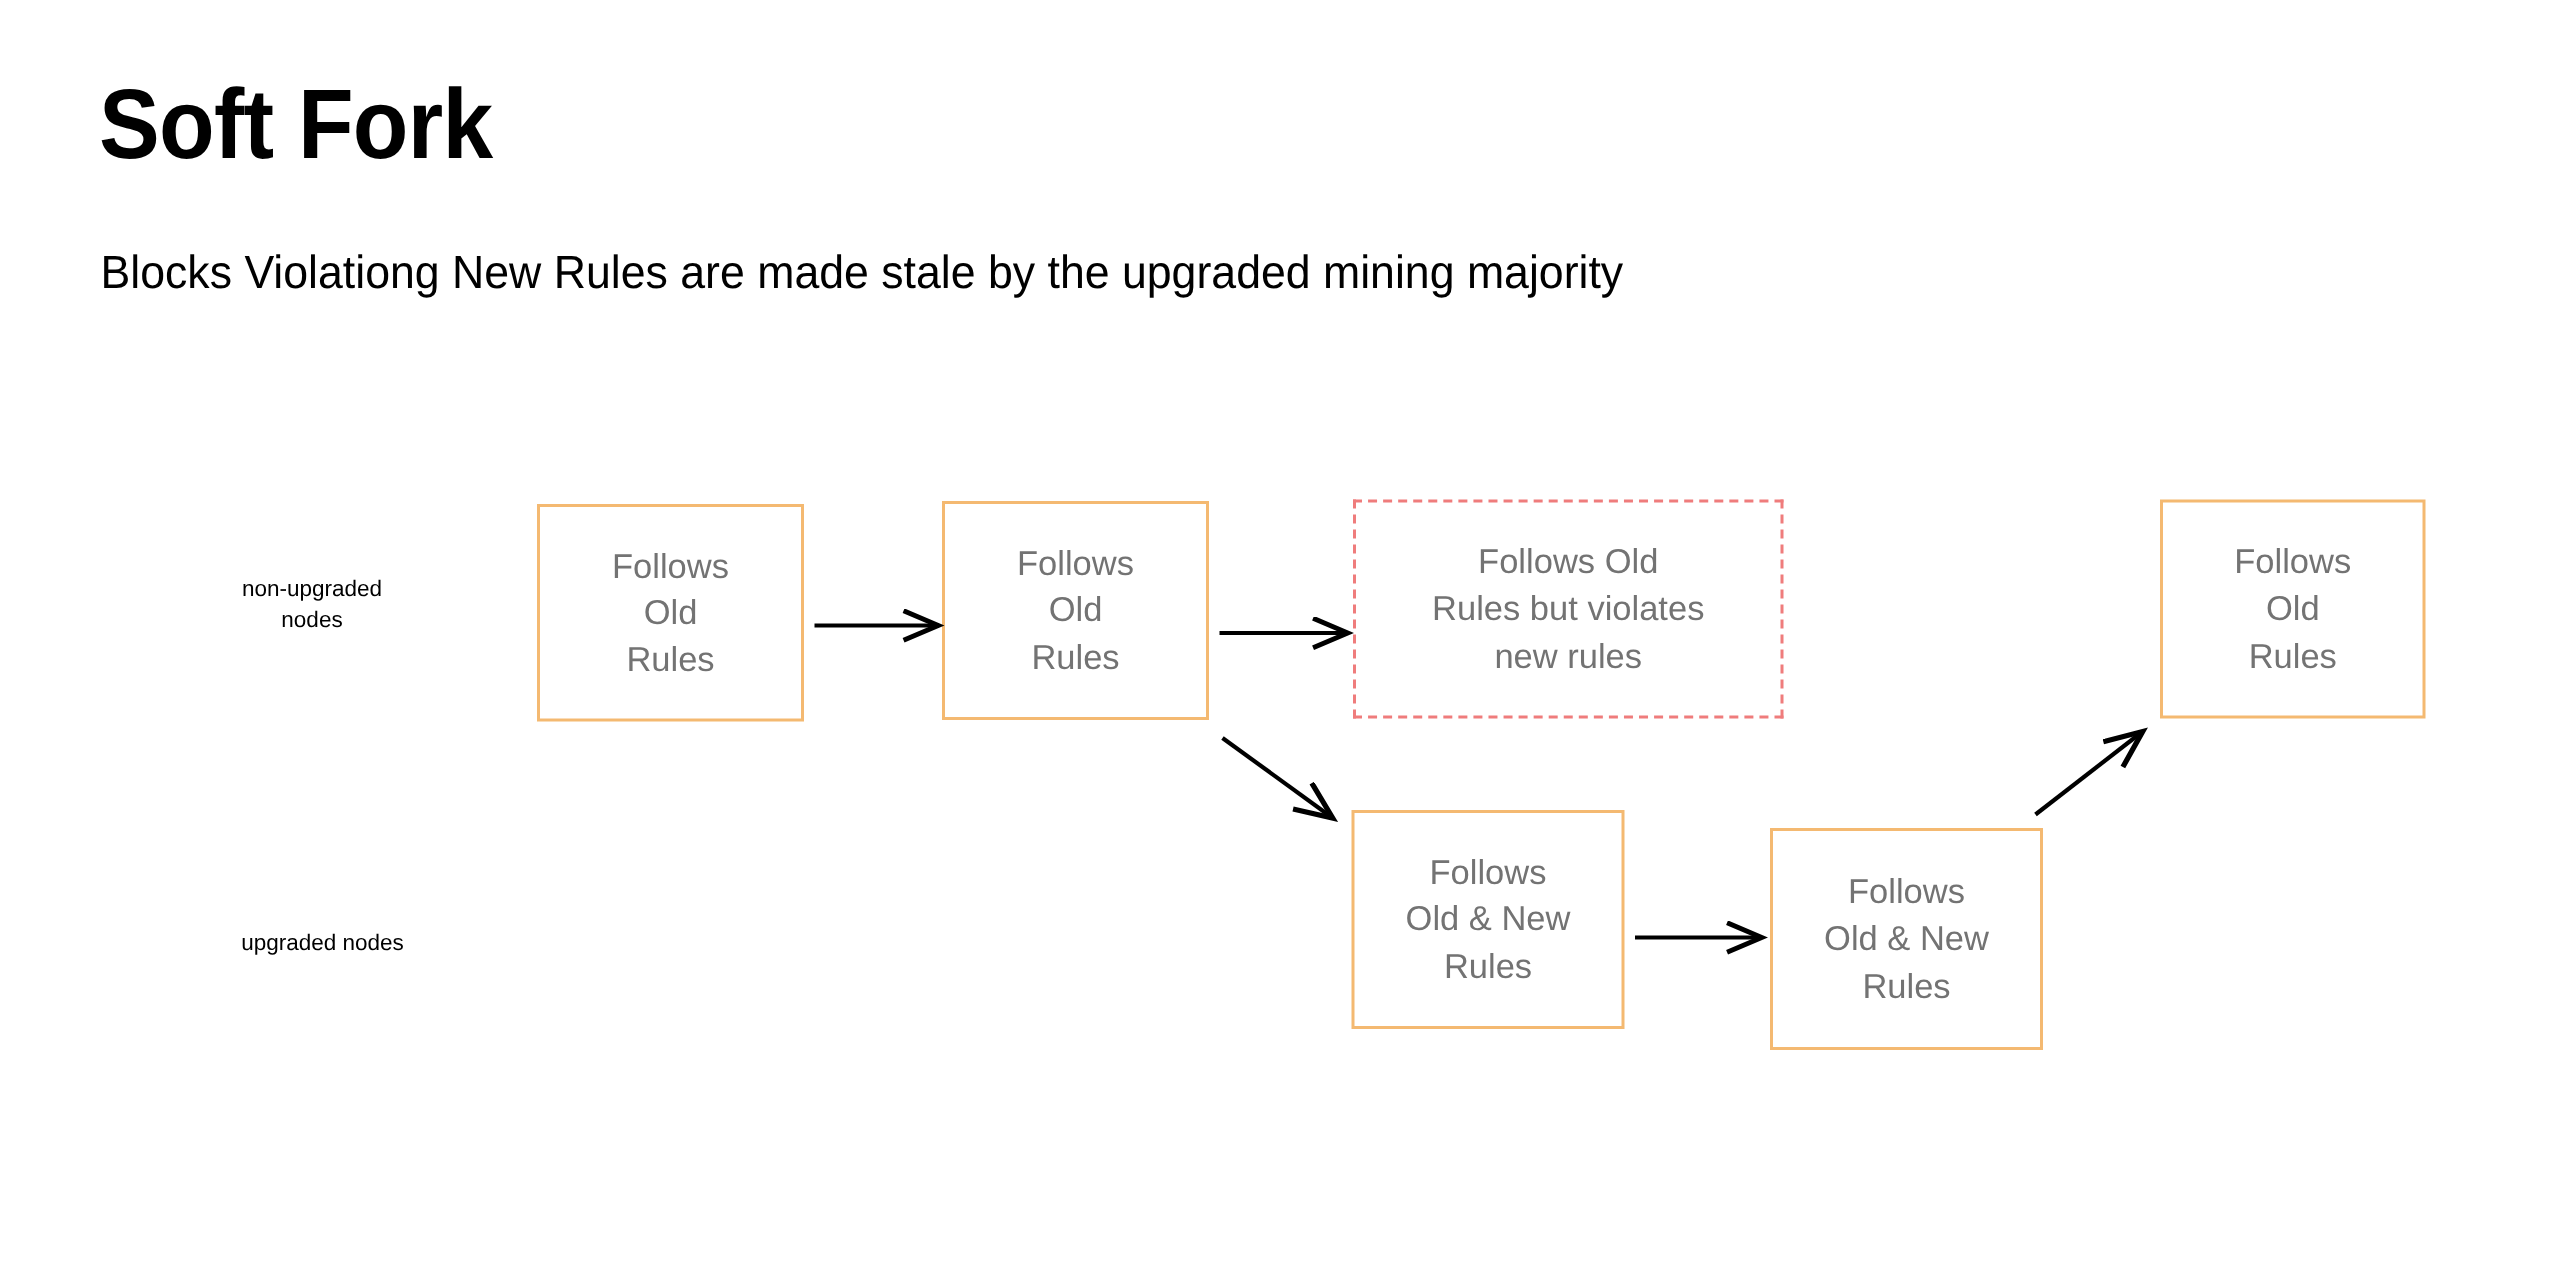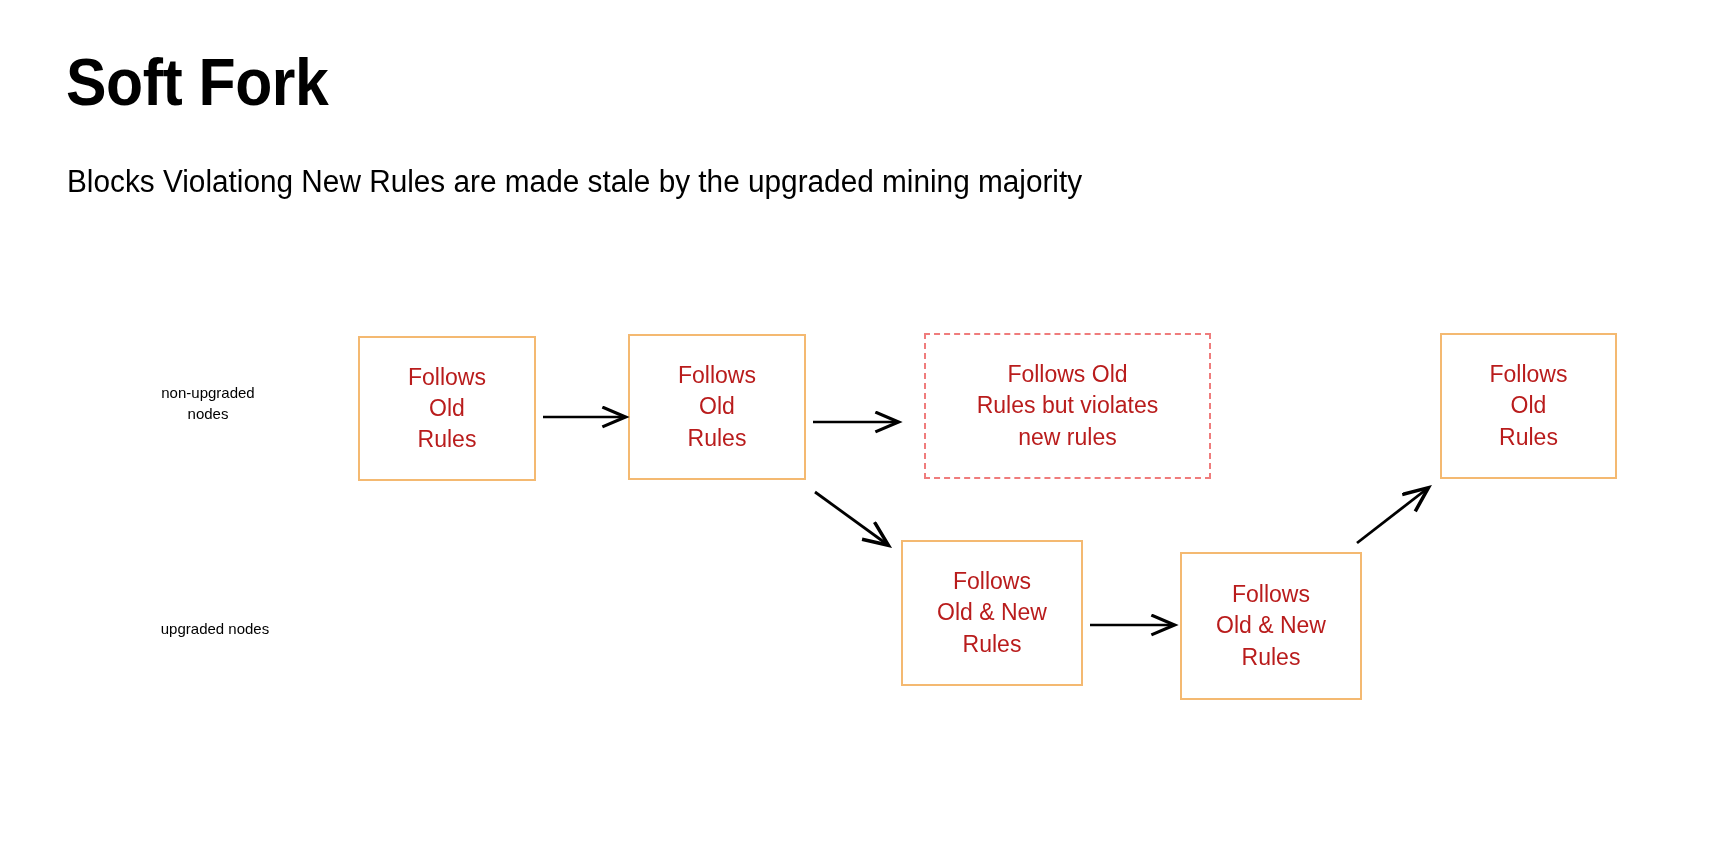--- a/index.html
+++ b/index.html
@@ -71,35 +71,35 @@
   .node-box {
     position: absolute;
     box-sizing: border-box;
     display: flex;
     align-items: center;
     justify-content: center;
     text-align: center;
     background: #ffffff;
     font-size: 23px;
     line-height: 1.35;
-    color: #b91c1c;
+    color: #737373;
     white-space: pre-line;
     padding: 2px 6px;
   }
   .node-box.solid {
     border: 2px solid #f4b971;
   }
   .node-box.dashed {
     border: 2px dashed #ef7c7c;
   }
 
   
   #box-1 { left: 358px;  top: 336px; width: 178px; height: 145px; }
   #box-2 { left: 628px;  top: 334px; width: 178px; height: 146px; }
-  #box-3 { left: 924px;  top: 333px; width: 287px; height: 146px; }
+  #box-3 { left: 902px;  top: 333px; width: 287px; height: 146px; }
   #box-4 { left: 901px;  top: 540px; width: 182px; height: 146px; }
   #box-5 { left: 1180px; top: 552px; width: 182px; height: 148px; }
   #box-6 { left: 1440px; top: 333px; width: 177px; height: 146px; }
 
   
   #arrows {
     position: absolute;
     left: 0;
     top: 0;
     width: 1716px;

